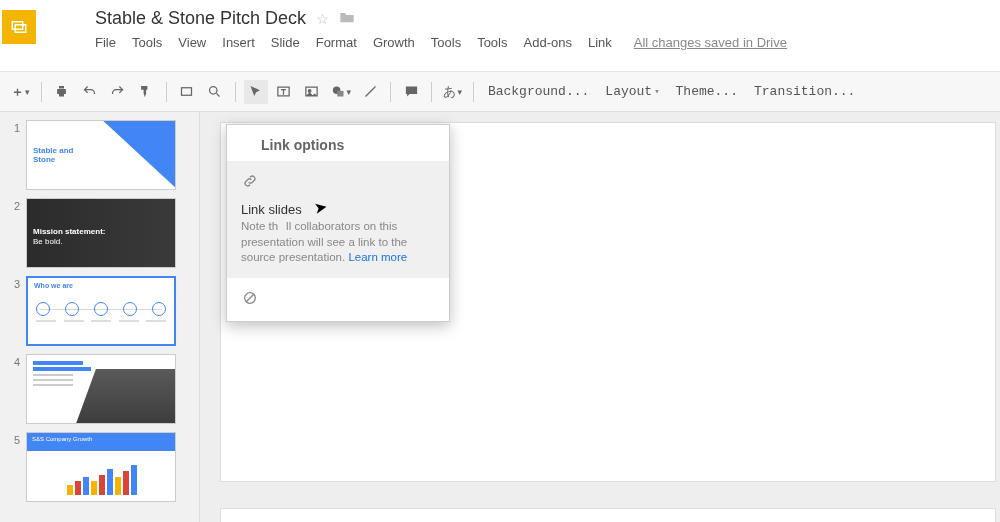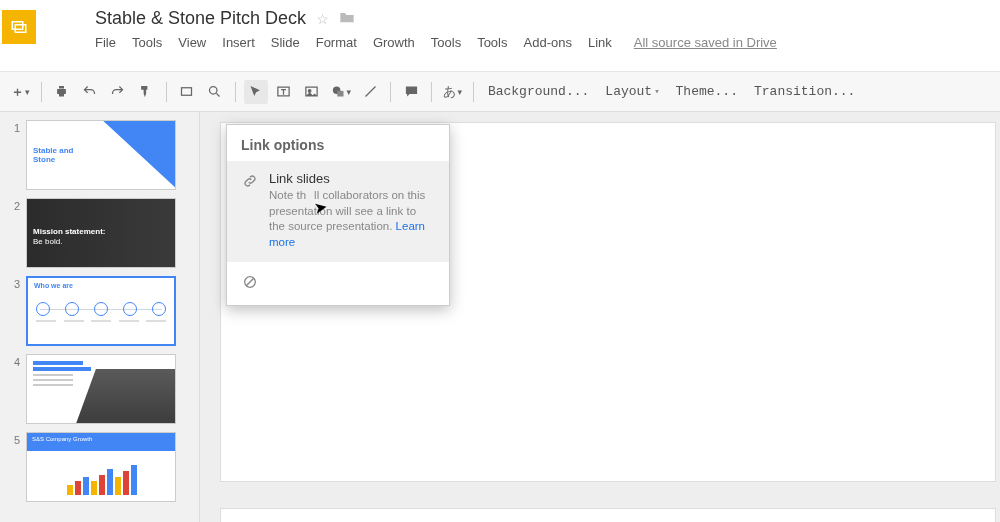--- a/index.html
+++ b/index.html
@@ -204,26 +204,28 @@
     background: #fff;
     border: 1px solid #ccc;
     box-shadow: 0 4px 14px rgba(0,0,0,.25);
     z-index: 50;
   }
   .popup-title {
     font-size: 14px;
     font-weight: bold;
     color: #666;
     padding: 12px 14px 8px;
+    margin-left: 20px;
   }
   .popup-option {
     display: flex;
     gap: 10px;
     padding: 10px 14px 12px;
     cursor: pointer;
+    flex-direction: column;
   }
   .popup-option.hl { background: #f0f0f0; }
   .popup-ico {
     width: 18px; text-align:center;
     color: #888;
     flex-shrink: 0;
     font-size: 13px;
     margin-top: 2px;
   }
   .opt-body { flex: 1; }
@@ -264,21 +266,21 @@
       <span class="menu-item">Tools</span>
       <span class="menu-item">View</span>
       <span class="menu-item">Insert</span>
       <span class="menu-item">Slide</span>
       <span class="menu-item">Format</span>
       <span class="menu-item">Growth</span>
       <span class="menu-item">Tools</span>
       <span class="menu-item">Tools</span>
       <span class="menu-item">Add-ons</span>
       <span class="menu-item">Link</span>
-      <span class="save-status">All source saved in Drive</span>
+      <span class="save-status">All changes saved in Drive</span>
     </div>
   </div>
 </div>
 
 <div class="toolbar">
   <div class="t-btn">
       <b>＋</b>
       <span style="font-size:9px;margin-left:1px;">▾</span>
     </div>
   <div class="t-sep"></div>

